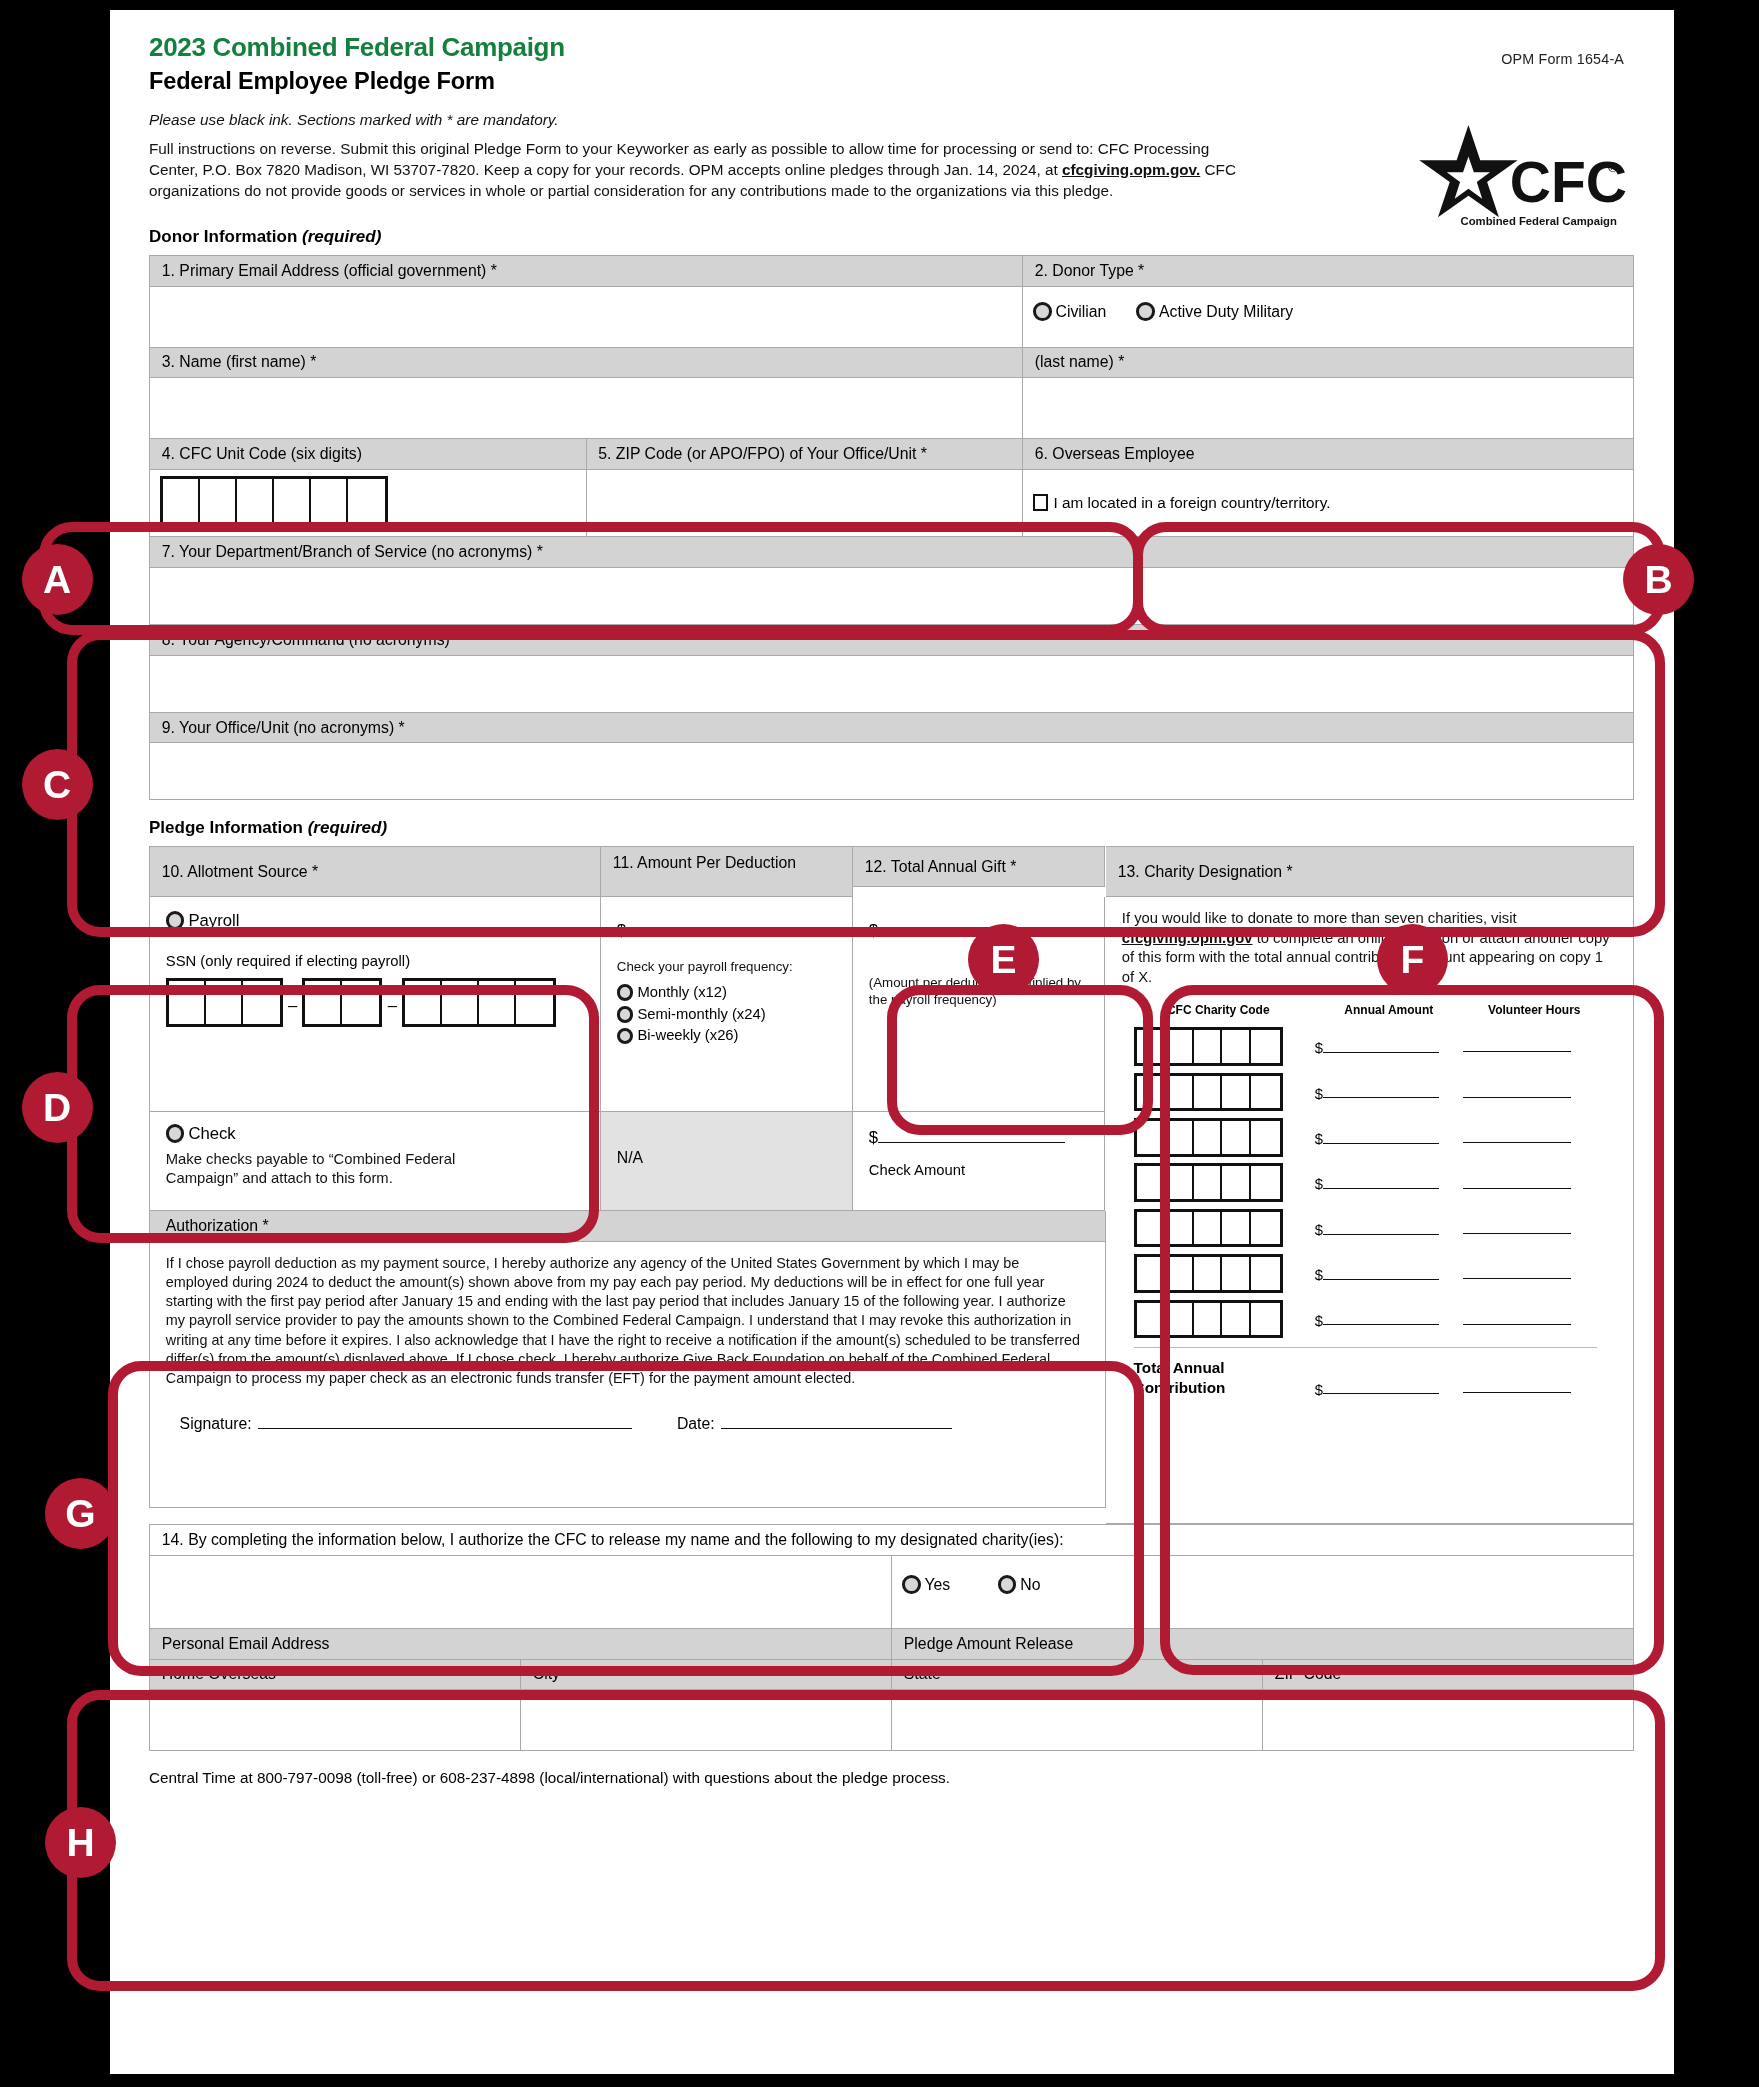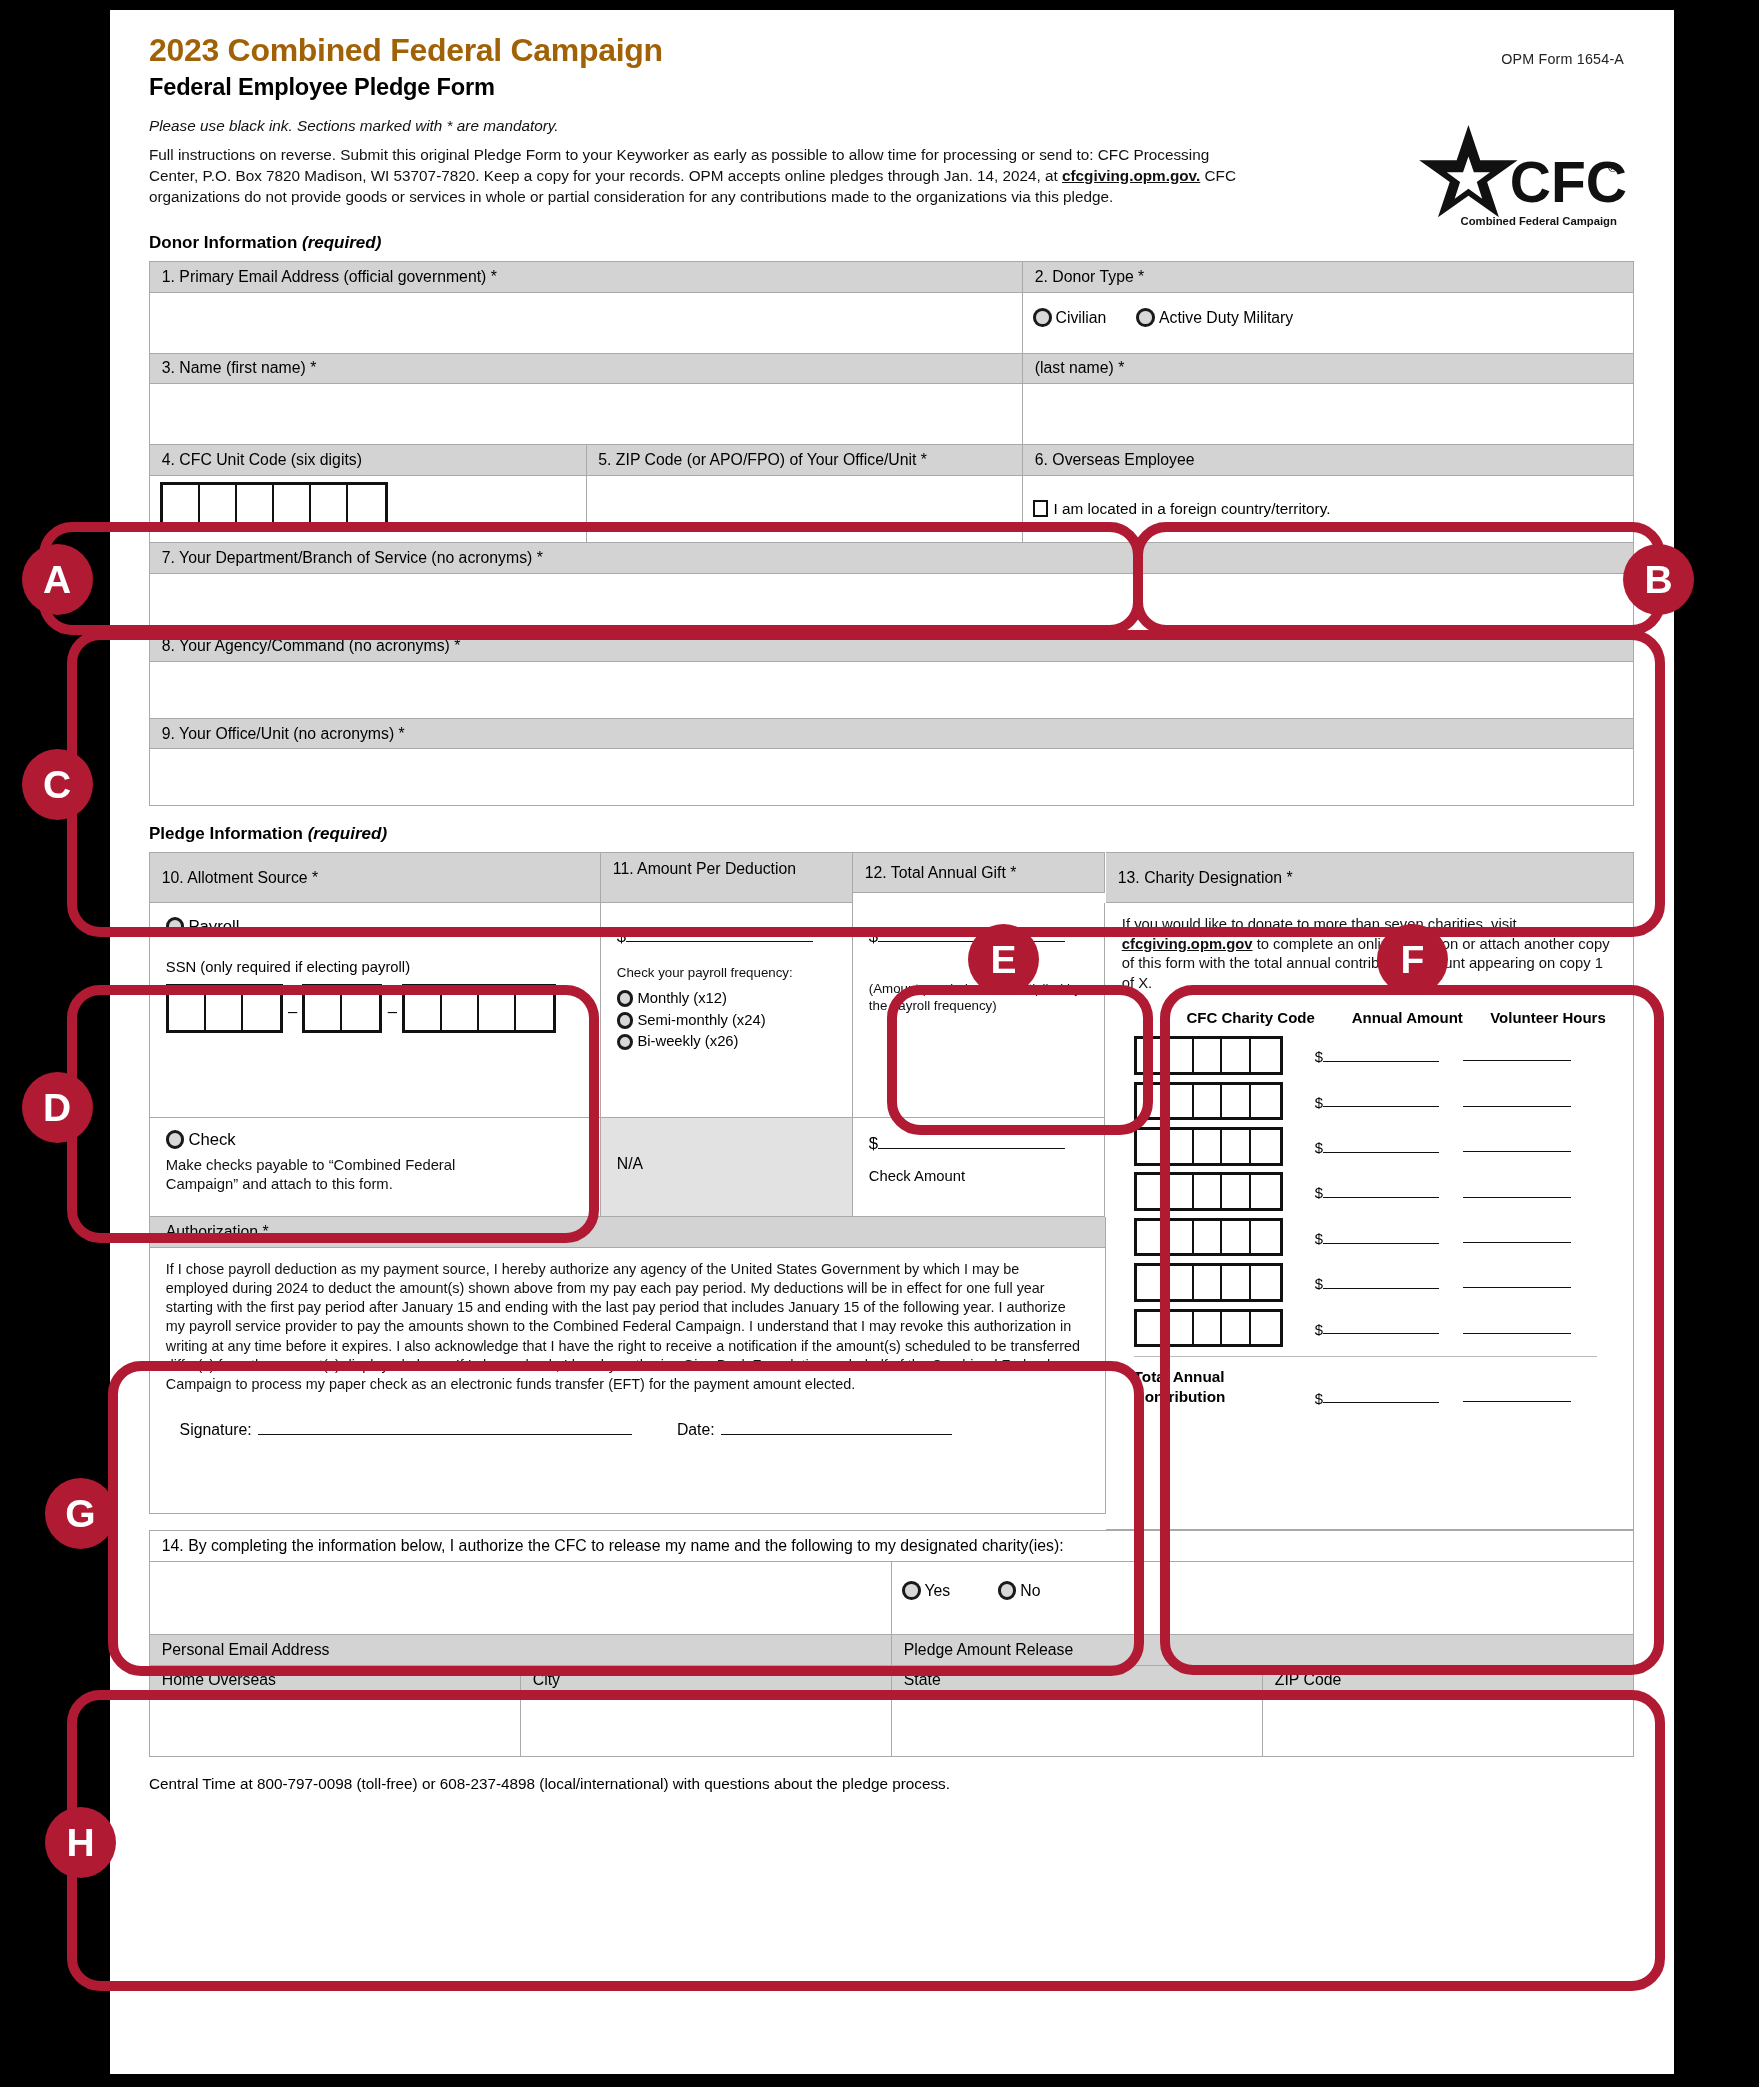--- a/index.html
+++ b/index.html
@@ -14,21 +14,21 @@
   .page {
     position:absolute;
     left:110px; top:9.9px;
     width:1564px; height:2064px;
     background:#ffffff;
     overflow:hidden;
   }
   .inner { position:absolute; left:39px; top:21.7px; width:1485px; }
 
   
-  .h1 { font-size:32px; font-weight:bold; letter-spacing:-0.3px; color:#a16207; margin:0 0 5.9px 0; }
+  .h1 { font-size:26px; font-weight:bold; letter-spacing:-0.3px; color:#15803d; margin:0 0 5.9px 0; }
   .h2 { font-size:23.6px; font-weight:bold; letter-spacing:-0.2px; color:#000; margin:0 0 15.8px 0; }
   .italicnote { font-size:15.3px; font-style:italic; color:#111; margin:0 0 9.9px 0; }
   .instr { font-size:15.3px; line-height:20.7px; color:#111; max-width:1113px; margin:0; }
   .instr b { font-weight:bold; text-decoration:underline; }
   .opmform { position:absolute; right:9.9px; top:19.7px; font-size:14.3px; color:#222; letter-spacing:0.2px; }
 
   .logo { position:absolute; right:7.9px; top:91px; width:207px; height:116px; }
 
   
   .sectitle { font-size:17px; font-weight:bold; color:#000; margin:25.6px 0 7.9px 0; }
@@ -300,21 +300,21 @@
         </div>
       </div>
 
       <div class="col-d">
         <div class="cellhdr" style="height:51px; border-left:none; display:flex; align-items:center;">13. Charity Designation *</div>
         <div class="cell" style="border-top:none; border-left:none; height:627px; padding:11.8px 15.8px 0 15.8px;">
           <div class="mid">
             <span>If you would like to donate to more than seven charities, visit </span><b style="text-decoration:underline">cfcgiving.opm.gov</b><span> to complete an online donation or attach another copy of this form with the total annual contribution amount appearing on copy 1 of X.</span>
           </div>
 
-          <div style="display:flex; margin-top:15.8px; font-size:15px; font-weight:bold; text-align:right;">
+          <div style="display:flex; margin-top:15.8px; font-size:12px; font-weight:bold; text-align:center;">
             <div style="width:193px">CFC Charity Code</div>
             <div style="width:148px">Annual Amount</div>
             <div style="width:143px">Volunteer Hours</div>
           </div>
 
           <div style="margin-top:9.9px">
             <div class="charity-row">
               <div style="width:193px; padding-left:11.8px;">
                 <span class="cd-boxes">
                     <span></span>

